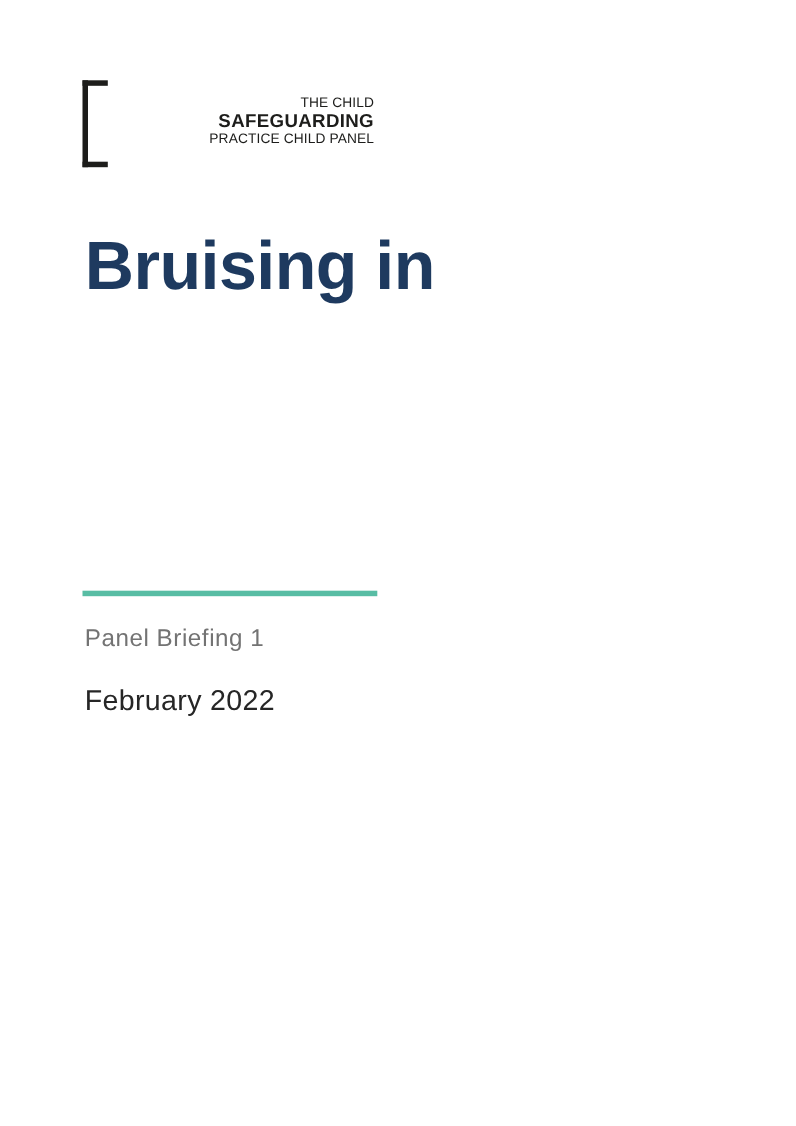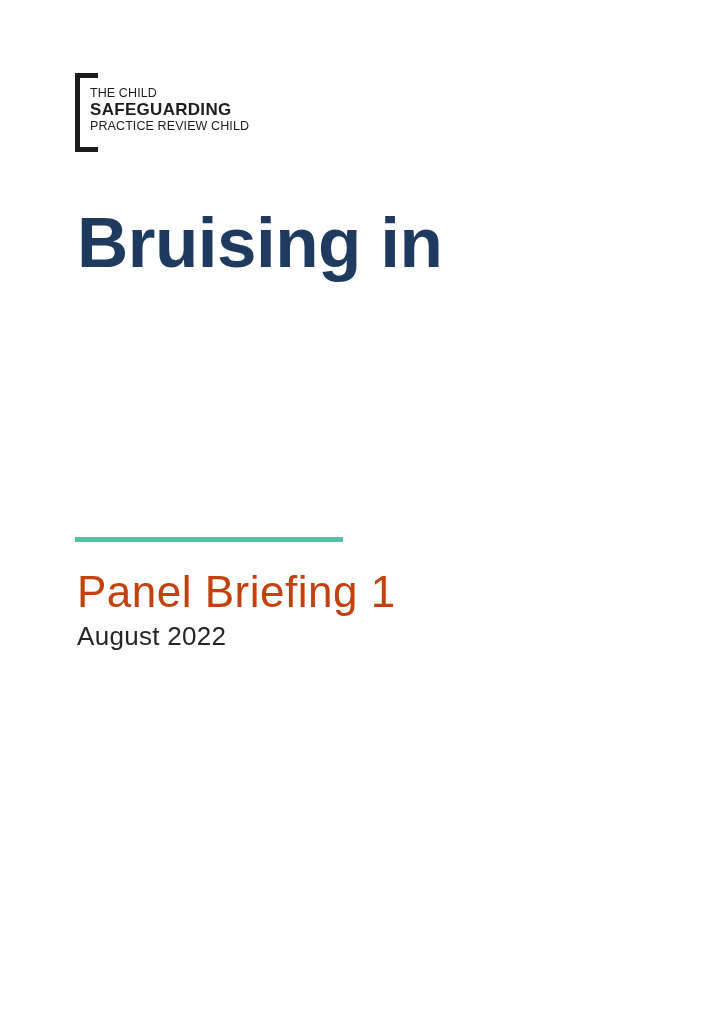--- a/index.html
+++ b/index.html
@@ -1,15 +1,15 @@
 <!DOCTYPE html>
 <html><head>
 <meta charset="utf-8">
 <style>
-  * { margin: 0; padding: 0; box-sizing: border-box; }
+  * { margin: 0; padding: 0; box-sizing: border-box; text-align: right; }
   html, body { background: #ffffff; }
   body {
     font-family: "Liberation Sans", sans-serif;
     -webkit-font-smoothing: antialiased;
   }
   .page {
     position: relative;
     width: 724px;
     height: 1024px;
     background: #ffffff;
@@ -53,21 +53,21 @@
     letter-spacing: 0.3px;
     line-height: 16.5px;
   }
 
   
   .title {
     position: absolute;
     left: 77px;
     top: 203px;
     font-weight: 700;
-    font-size: 71px;
+    font-size: 62px;
     line-height: 80px;
     letter-spacing: -0.5px;
     color: #1e3a5f;
   }
 
   
   .divider {
     position: absolute;
     left: 75px;
     top: 537px;
@@ -75,24 +75,24 @@
     height: 5px;
     border: none;
     background: #58bda4;
   }
 
   
   .subtitle {
     position: absolute;
     left: 77px;
     top: 567px;
-    font-size: 44px;
+    font-size: 22px;
     font-weight: 400;
     letter-spacing: 0.5px;
-    color: #c2410c;
+    color: #737373;
   }
   .date {
     position: absolute;
     left: 77px;
     top: 621px;
     font-size: 26px;
     font-weight: 400;
     letter-spacing: 0.3px;
     color: #262626;
   }
@@ -100,26 +100,26 @@
 </head>
 <body>
 
 <div class="page">
 
   <div class="logo">
     <div class="logo-bracket"></div>
     <div class="logo-text">
       <div class="logo-line1">THE CHILD</div>
       <div class="logo-line2">SAFEGUARDING</div>
-      <div class="logo-line3">PRACTICE REVIEW CHILD</div>
+      <div class="logo-line3">PRACTICE CHILD PANEL</div>
     </div>
   </div>
 
   <h1 class="title">
     <div>Bruising in</div>
   </h1>
 
   <div class="divider"></div>
 
   <div class="subtitle">Panel Briefing 1</div>
-  <div class="date">August 2022</div>
+  <div class="date">February 2022</div>
 
 </div>
 
 </body></html>

